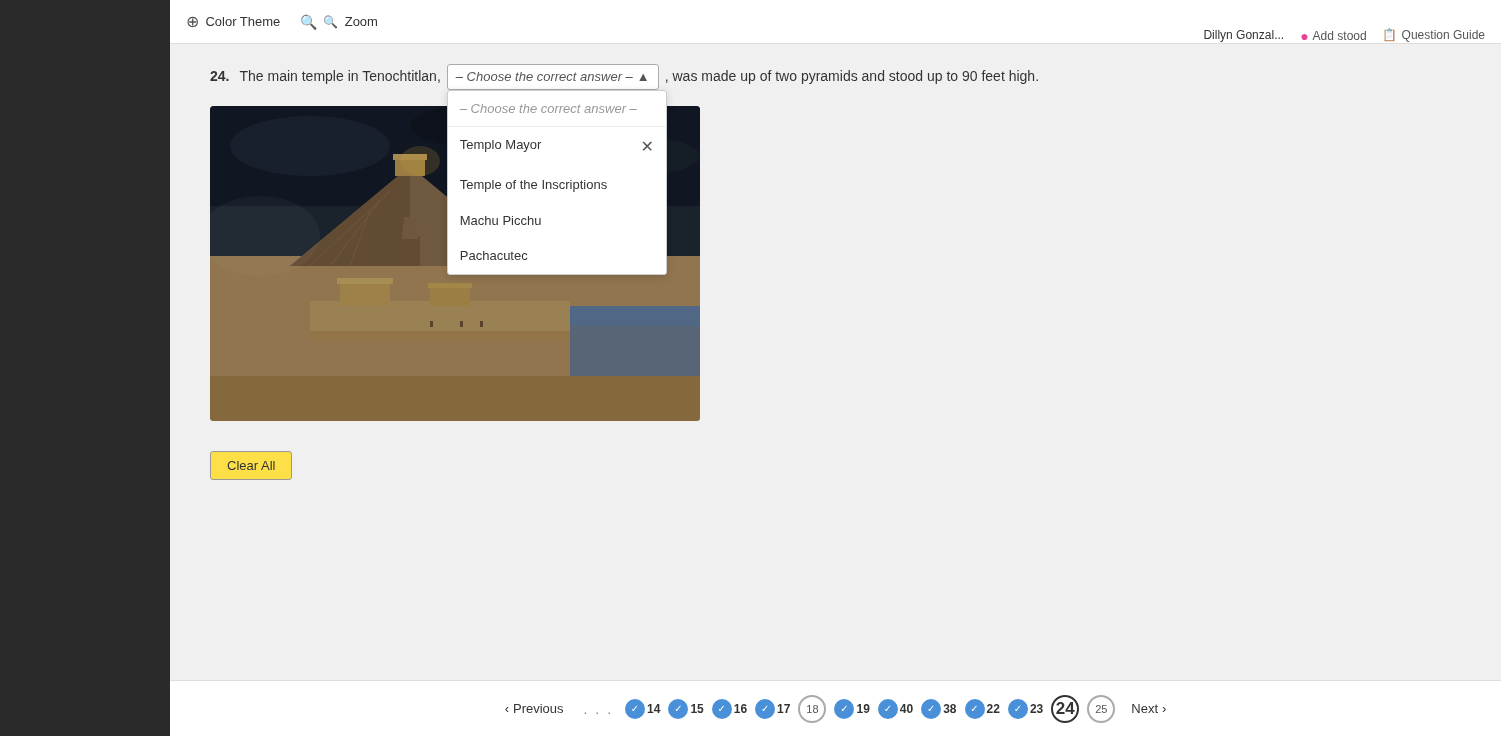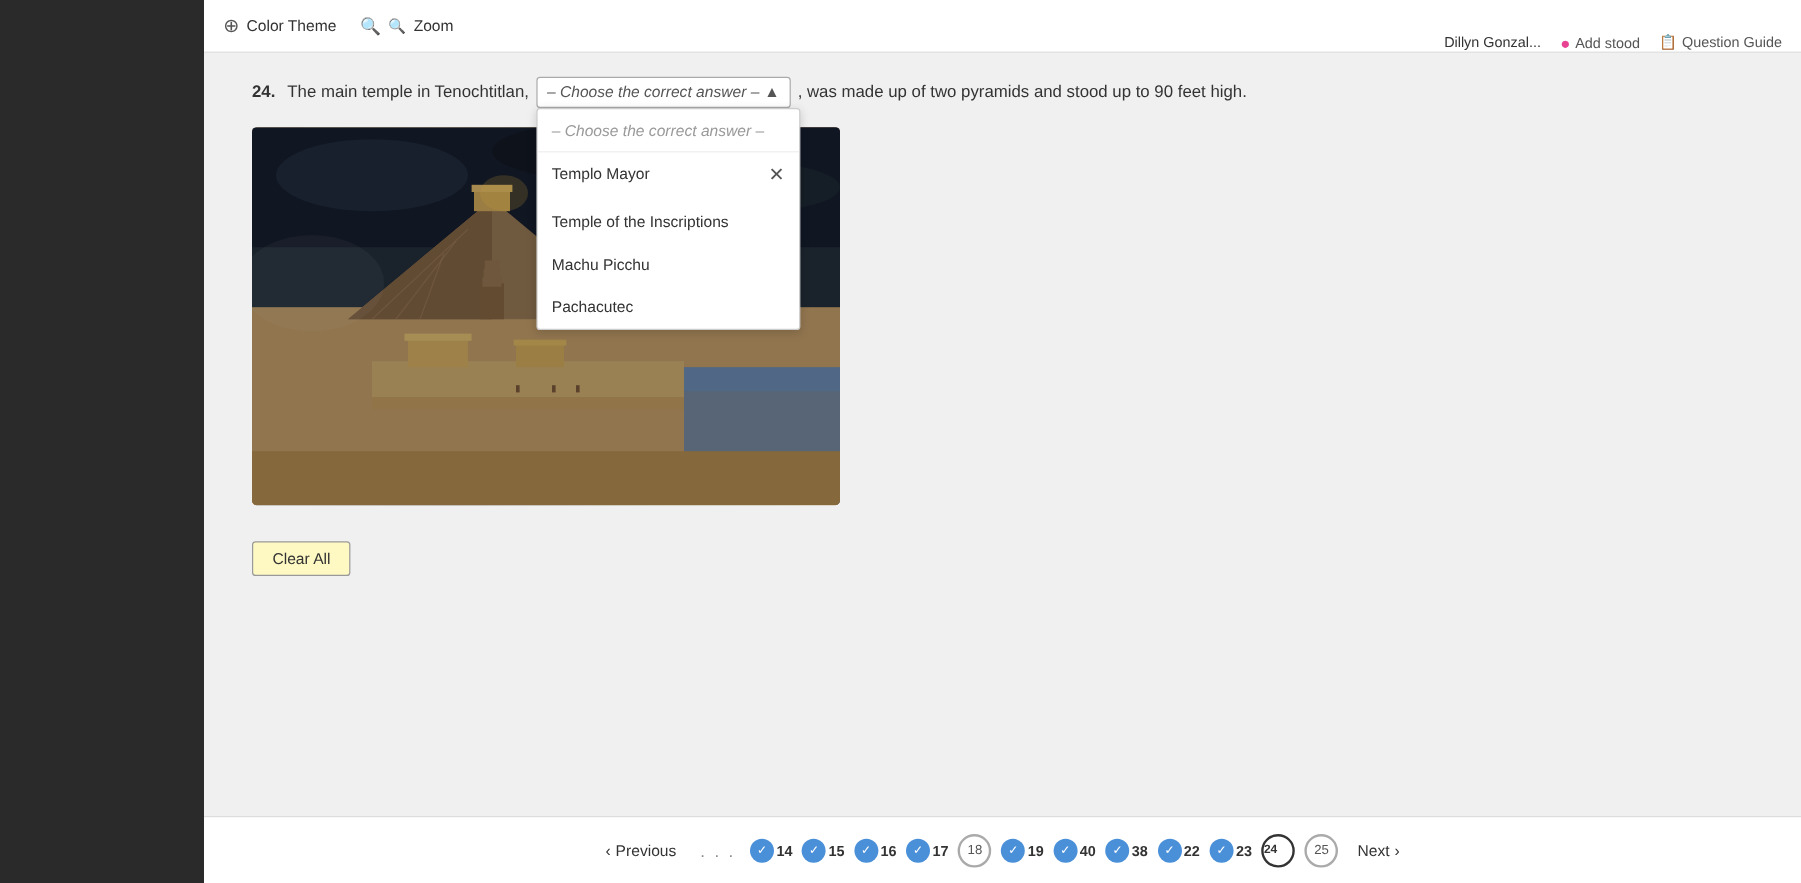--- a/index.html
+++ b/index.html
@@ -147,21 +147,21 @@
       border-radius: 4px;
       overflow: hidden;
       background: linear-gradient(135deg, #8b7355 0%, #a0845c 20%, #6b5a3e 40%, #4a3728 60%, #8b7355 80%, #b8986a 100%);
       position: relative;
       display: flex;
       align-items: center;
       justify-content: center;
     }
     .clear-all-btn {
       border: 1px solid #999;
-      background: #fef9c3;
+      background: #fde047;
       padding: 6px 16px;
       font-size: 13px;
       color: #333;
       cursor: pointer;
       border-radius: 3px;
       margin-top: 20px;
       display: inline-block;
     }
     .bottom-nav {
       background: #fff;
@@ -200,21 +200,22 @@
       color: #555;
       cursor: pointer;
     }
     .circle-current {
       width: 28px;
       height: 28px;
       border-radius: 50%;
       border: 2px solid #333;
       display: flex;
       align-items: center;
-      font-size: 10px;
+      justify-content: center;
+      font-size: 17px;
       color: #333;
       font-weight: bold;
       cursor: pointer;
     }
     .answered-num {
       display: flex;
       align-items: center;
       gap: 2px;
       cursor: pointer;
     }

